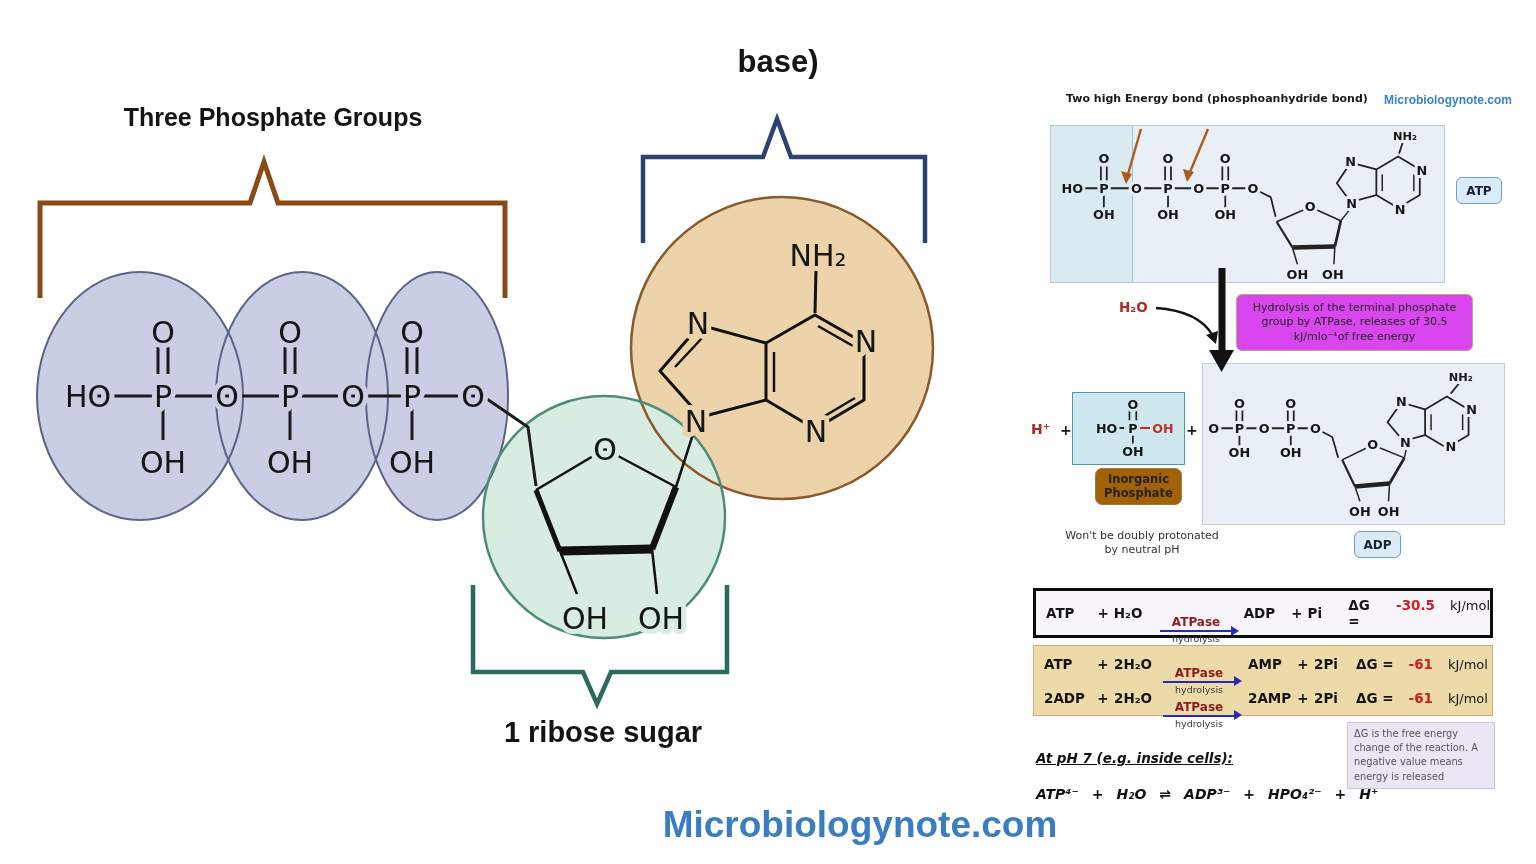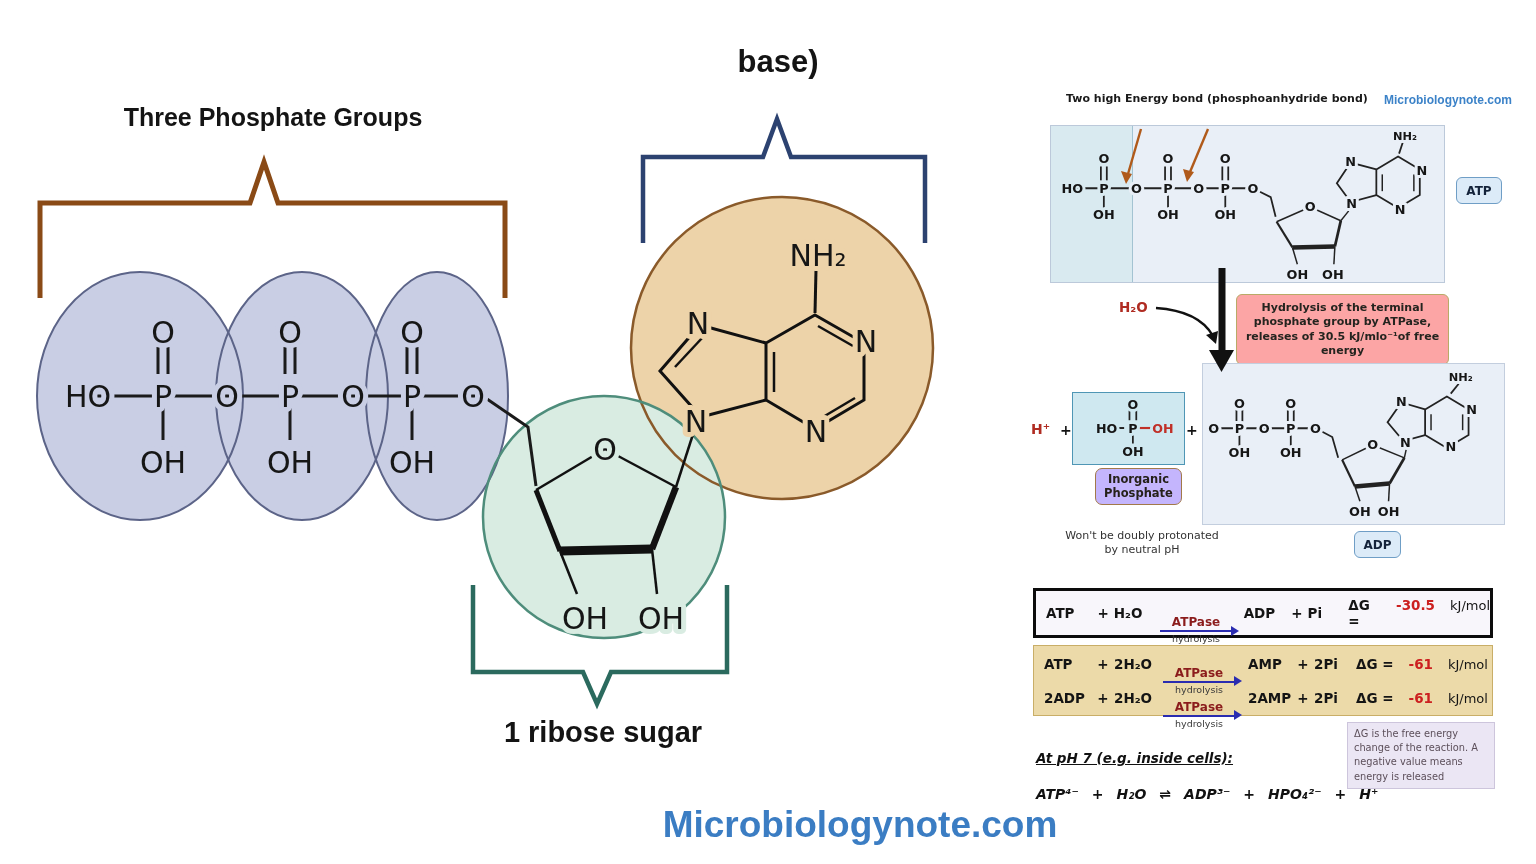--- a/index.html
+++ b/index.html
@@ -25,30 +25,30 @@
   .bond-label{left:1066px;top:92px;font-size:11px;font-weight:bold;white-space:nowrap;color:#1a1a1a;}
   .site-link{left:1384px;top:93px;font-size:12px;font-weight:bold;color:#3b82c8;white-space:nowrap;
              font-family:"Liberation Sans","DejaVu Sans",sans-serif;}
   .atp-box{left:1050px;top:125px;width:395px;height:158px;background:#e9eff7;border:1px solid #bcc9da;box-sizing:border-box;}
   .atp-strip{left:0;top:0;width:82px;height:100%;background:#d9eaf0;border-right:1px solid #a3c3d2;box-sizing:border-box;}
   .struct-svg{left:0;top:0;width:100%;height:100%;}
   .badge{background:#dcebf8;border:1.6px solid #6f9ec6;border-radius:6px;font-weight:bold;font-size:12px;
          color:#14233a;display:flex;align-items:center;justify-content:center;box-sizing:border-box;}
   .atp-badge{left:1456px;top:177px;width:46px;height:27px;}
   .adp-badge{left:1354px;top:531px;width:47px;height:27px;}
-  .yellow-box{left:1236px;top:294px;width:213px;background:#fca5a5;border:1.5px solid #b9aa67;border-radius:6px;
-              padding:6px 5px;font-size:11px;font-weight:bold;text-align:center;line-height:1.3;color:#24241f;box-sizing:border-box;}
+  .yellow-box{left:1236px;top:294px;width:237px;background:#d946ef;border:1.5px solid #b9aa67;border-radius:6px;
+              padding:6px 5px;font-size:11px;font-weight:normal;text-align:center;line-height:1.3;color:#24241f;box-sizing:border-box;}
   .h2o-label{left:1119px;top:299px;font-size:13.5px;font-weight:bold;color:#b02c22;}
   .red-term{color:#b02c22;font-weight:bold;}
   .h-plus{left:1031px;top:421px;font-size:14px;}
   .plus-sign{font-size:14px;font-weight:bold;color:#111;}
   .plus1{left:1060px;top:422px;} .plus2{left:1186px;top:422px;}
   .pi-box{left:1072px;top:392px;width:113px;height:73px;background:#cfe8f0;border:1.5px solid #4f96b5;box-sizing:border-box;}
   .adp-box{left:1202px;top:363px;width:303px;height:162px;background:#e9eff7;border:1px solid #c3cede;box-sizing:border-box;}
-  .inorganic-badge{left:1095px;top:468px;width:87px;background:#c4b5fd;border:1.5px solid #a2794a;border-radius:7px;
+  .inorganic-badge{left:1095px;top:468px;width:87px;background:#a16207;border:1.5px solid #a2794a;border-radius:7px;
                    padding:3px 2px;font-size:11.5px;font-weight:bold;text-align:center;line-height:1.25;color:#26211a;box-sizing:border-box;}
   .prot-note{left:1058px;top:529px;width:168px;font-size:11px;color:#333;text-align:center;line-height:1.25;}
   .eq-box1{left:1033px;top:588px;width:460px;height:50px;background:#f8f6fb;border:3.5px solid #0c0c0c;box-sizing:border-box;}
   .eq-box2{left:1033px;top:645px;width:460px;height:71px;background:#ecdaa9;border:1.5px solid #c9ae67;box-sizing:border-box;
            display:flex;flex-direction:column;justify-content:space-evenly;}
   .eqrow{display:flex;align-items:center;height:100%;font-size:13.5px;font-weight:bold;color:#141414;}
   .eq-box2 .eqrow{height:33px;}
   .c1{width:48px;padding-left:10px;} .c2{width:22px;text-align:center;} .c3{width:40px;}
   .c4{width:90px;display:flex;flex-direction:column;align-items:center;justify-content:center;}
   .c5{width:44px;padding-left:4px;} .c6{width:22px;text-align:center;} .c7{width:42px;}

